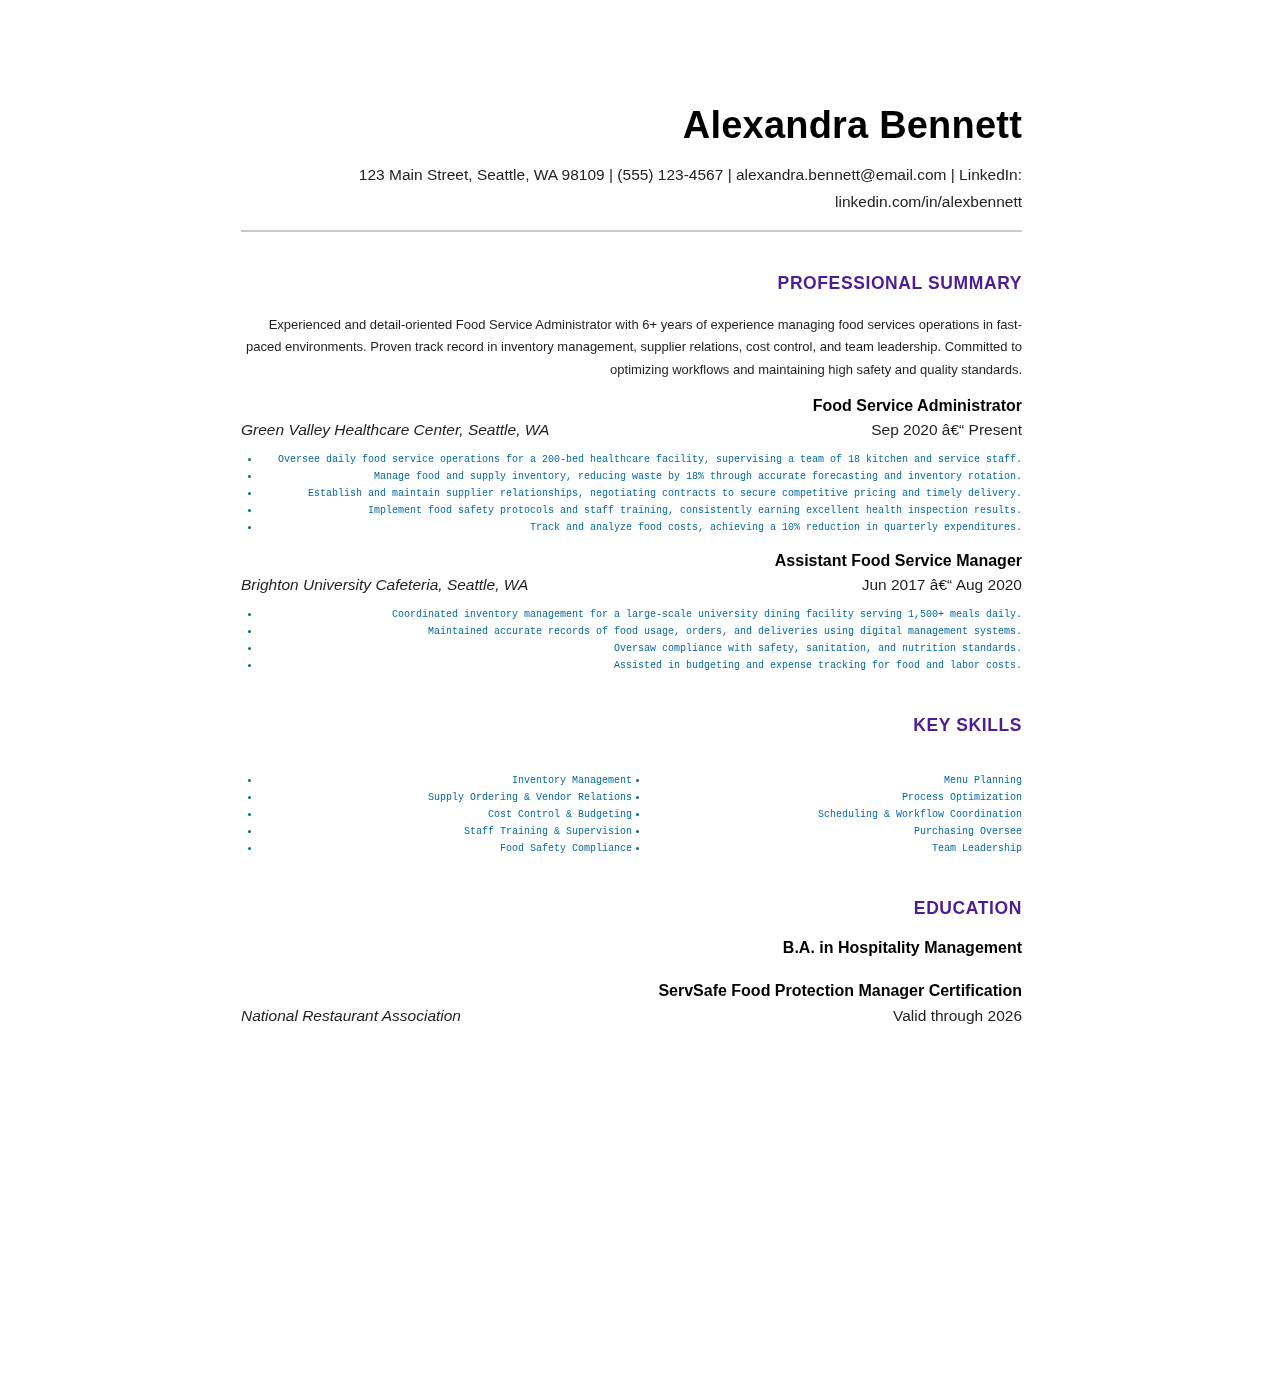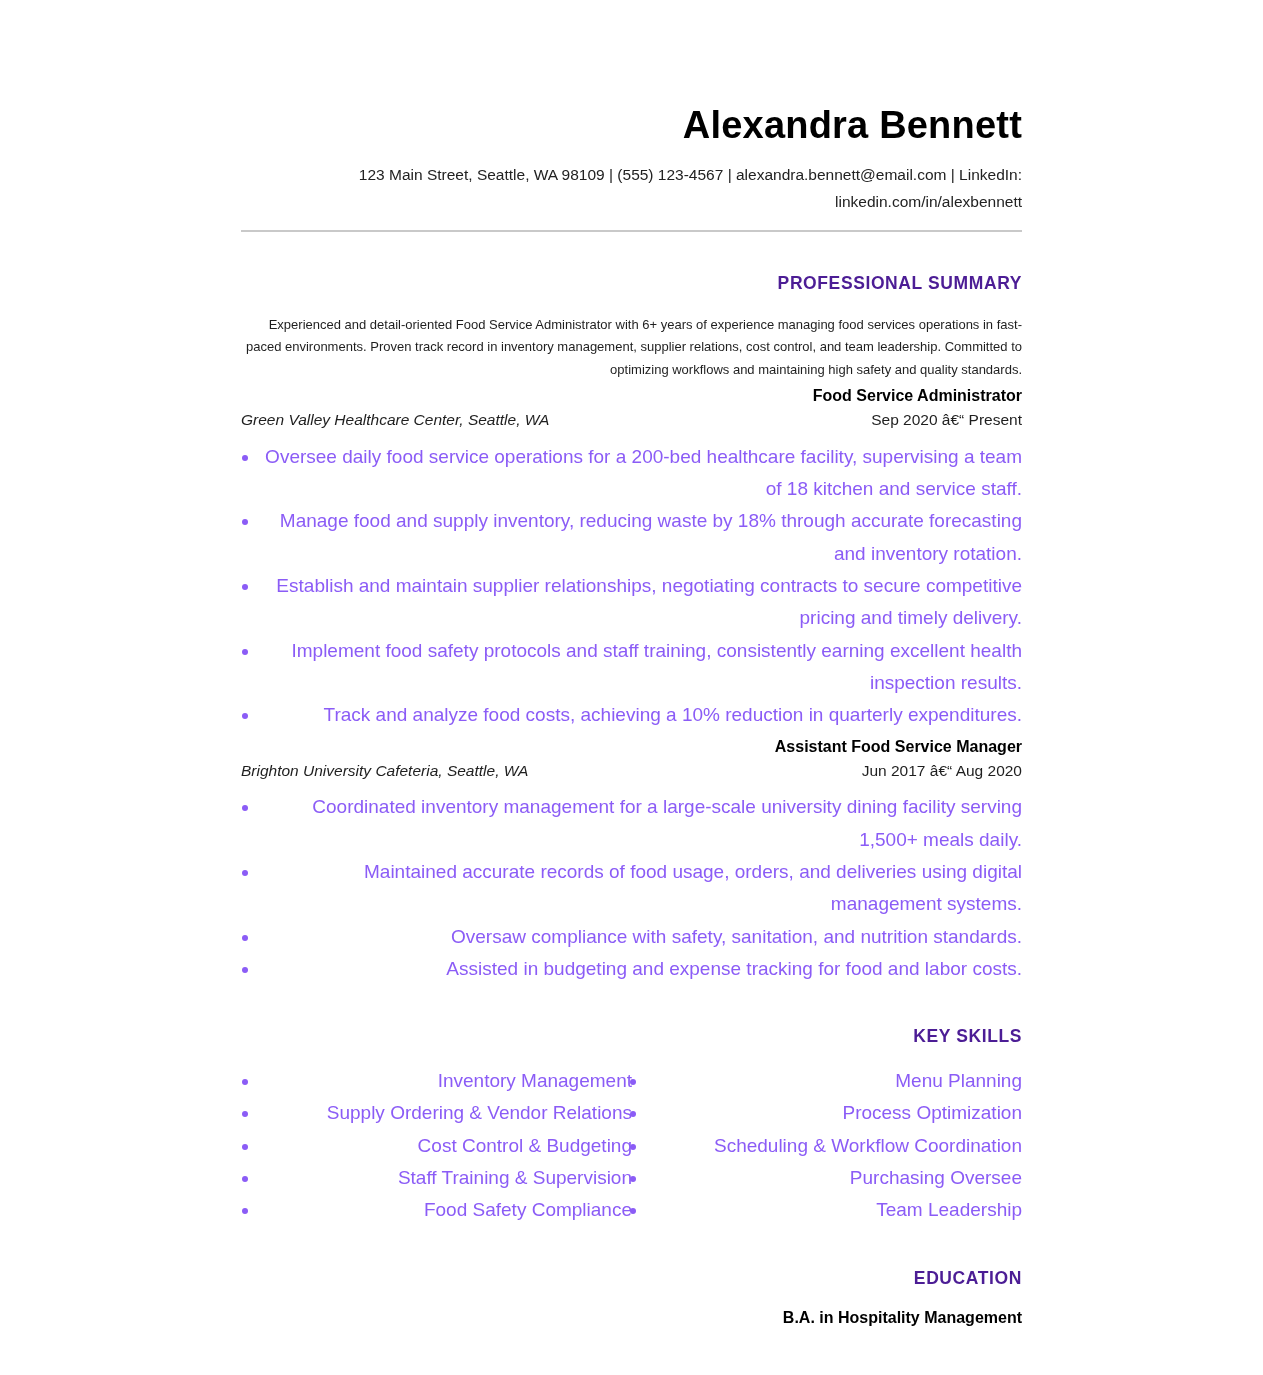--- a/index.html
+++ b/index.html
@@ -54,21 +54,21 @@
   }
 
   .summary-text {
     margin-top: 20px;
     font-size: 13px;
     line-height: 1.72;
     color: #1f1f1f;
   }
 
   
-  .job { margin-top: 4px; }
+  .job { margin-top: 14px; }
   .job + .job { }
 
   .job-title {
     font-size: 16px;
     font-weight: 700;
     color: #000000;
     line-height: 1.4;
   }
 
   .meta-row {
@@ -83,33 +83,34 @@
   .meta-org { font-style: italic; color: #1f1f1f; }
   .meta-date { color: #1f1f1f; white-space: nowrap; }
 
   ul.bullets {
     margin-top: 9px;
     padding-left: 19px;
     list-style: disc;
   }
 
   ul.bullets li {
-    font-size: 19px;
+    font-size: 10px;
     line-height: 1.7;
-    color: #8b5cf6;
+    color: #0369a1;
     padding-left: 1px;
+    font-family: Liberation Mono, monospace;
   }
 
   
   .skills-columns {
     display: flex;
     margin-top: 18px;
   }
 
-  .skills-columns ul.bullets { margin-top: 0; }
+  .skills-columns ul.bullets { margin-top: 18px; }
   .skills-col-left  { width: 391px; }
   .skills-col-right { flex: 1; }
   .skills-col-right ul.bullets { padding-left: 16px; }
 
   .skills-columns li { line-height: 1.67; }
 
   
   .edu-entry { margin-top: 18px; }
   .edu-entry + .edu-entry { margin-top: 21px; }
 </style>
@@ -185,15 +186,22 @@
     </div>
   </section>
 
   <section>
     <h2 class="section-heading">EDUCATION</h2>
 
     <div class="edu-entry">
       <div class="job-title">B.A. in Hospitality Management</div>
     </div>
 
+    <div class="edu-entry">
+      <div class="job-title">ServSafe Food Protection Manager Certification</div>
+      <div class="meta-row">
+        <span class="meta-org">National Restaurant Association</span>
+        <span class="meta-date">Valid through 2026</span>
+      </div>
+    </div>
   </section>
 
 </div>
 
 </body></html>

